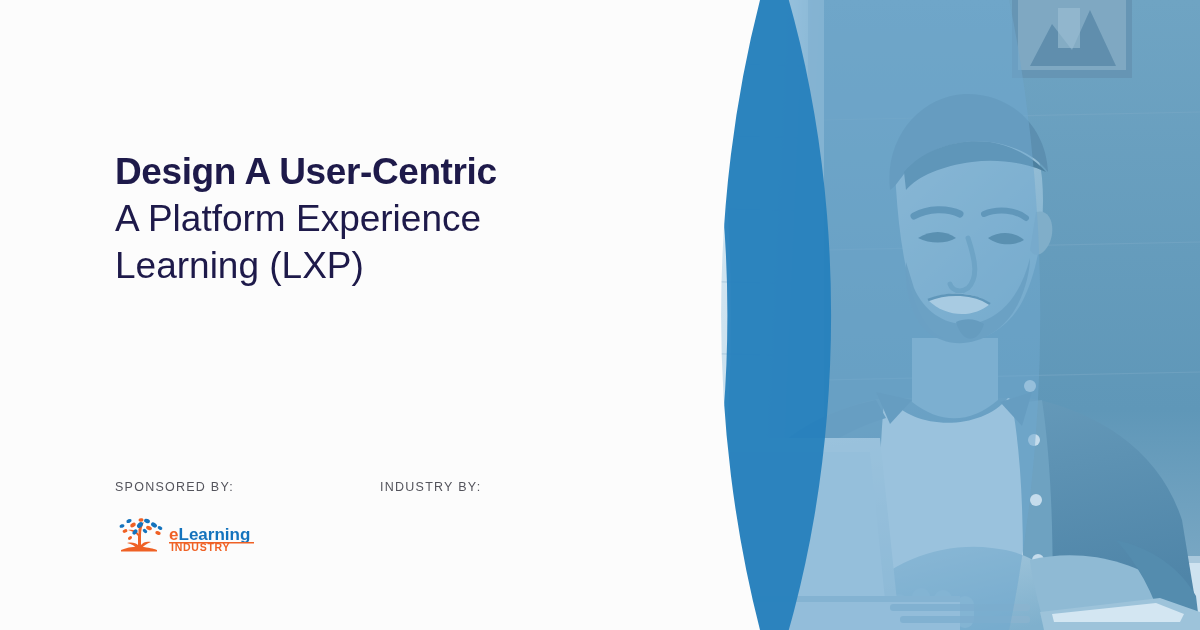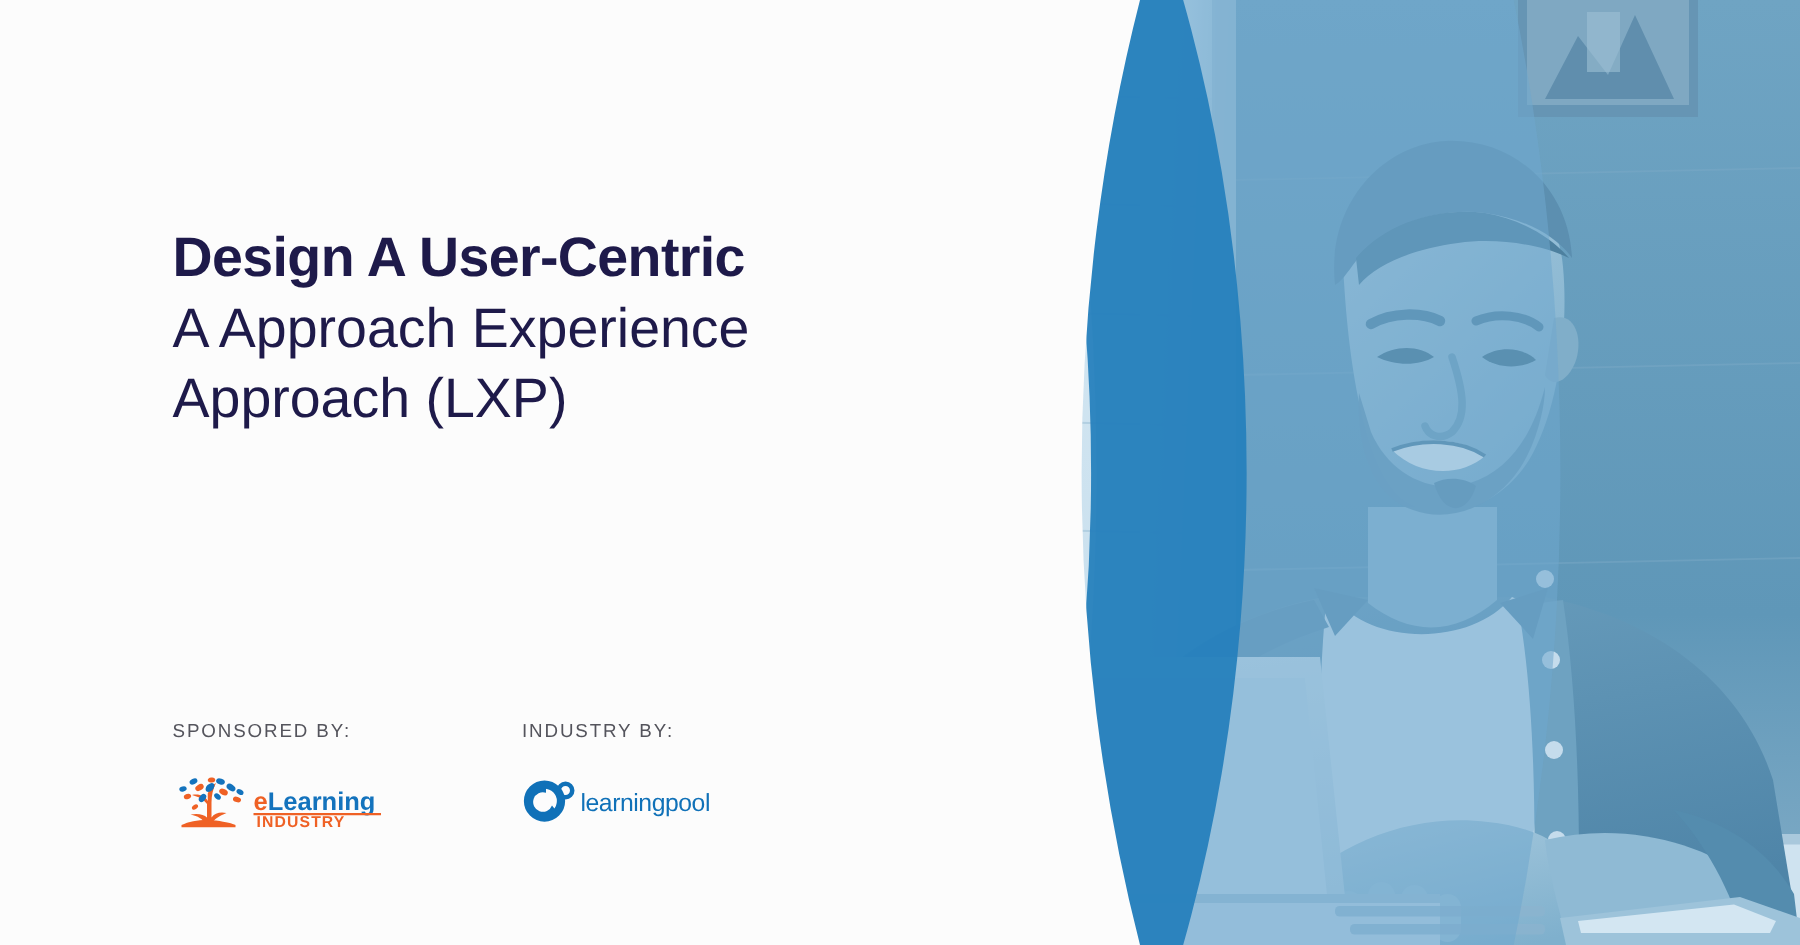--- a/index.html
+++ b/index.html
@@ -62,21 +62,21 @@
     color:#1e1a4a;
   }
   .title-line.bold { font-weight:bold; }
   .title-line.light { font-weight:normal; letter-spacing:0px; }
 
   
   .credits {
     position:absolute;
     top:480px; left:0;
     display:flex;
-    gap:88px;
+    gap:120px;
   }
   .credit-col { display:flex; flex-direction:column; }
   .credit-label {
     font-size:12.5px;
     letter-spacing:1.25px;
     color:#54545c;
     font-weight:normal;
     white-space:nowrap;
     margin-bottom:24px;
   }
@@ -259,22 +259,22 @@
       <path d="M0 0 L130 0 A 600 980 0 0 0 130 630 L0 630 Z" fill="#fcfcfc"></path>
 
       <ellipse cx="135" cy="315" rx="570" ry="470" fill="#fcfcfc"></ellipse>
     </svg>
   </div>
 
   <div class="content">
 
     <div class="title-block">
       <div class="title-line bold">Design A User-Centric</div>
-      <div class="title-line light">A Approach Experience</div>
-      <div class="title-line light">Approach (LXP)</div>
+      <div class="title-line light">A Platform Experience</div>
+      <div class="title-line light">Learning (LXP)</div>
     </div>
 
     <div class="credits">
 
       <div class="credit-col">
         <div class="credit-label">SPONSORED BY:</div>
         <div class="logo-wrap">
           <svg width="145" height="34" viewBox="0 0 290 68">
 
             <path d="M44 62 C40 56 34 52 24 50 C34 48 42 50 46 54 L46 36
@@ -306,28 +306,18 @@
             <text x="108" y="44" font-family="'Liberation Sans',sans-serif" font-size="34" font-weight="bold" fill="#ef6125">e</text>
             <text x="127" y="44" font-family="'Liberation Sans',sans-serif" font-size="34" font-weight="bold" fill="#1473bd">Learning</text>
             <rect x="108" y="48" width="170" height="3" fill="#ef6125"></rect>
             <text x="112" y="66" font-family="'Liberation Sans',sans-serif" font-size="21" font-weight="bold" letter-spacing="1.5" fill="#ef6125">INDUSTRY</text>
           </svg>
         </div>
       </div>
 
       <div class="credit-col">
         <div class="credit-label">INDUSTRY BY:</div>
-        <div class="logo-wrap">
-          <svg width="150" height="30" viewBox="0 0 300 60">
-
-            <path d="M32 6 A 22 22 0 1 0 48 44 L 40 34 A 13 13 0 1 1 32 17 Z" fill="#1071b8"></path>
-            <circle cx="30" cy="28" r="22" fill="none" stroke="#1071b8" stroke-width="11"></circle>
-
-            <circle cx="58" cy="14" r="9" fill="none" stroke="#1071b8" stroke-width="6"></circle>
-            <text x="78" y="41" font-family="'Liberation Sans',sans-serif" font-size="33" fill="#1071b8" letter-spacing="-0.6">learningpool</text>
-          </svg>
-        </div>
       </div>
 
     </div>
   </div>
 
 </div>
 
 </body></html>

